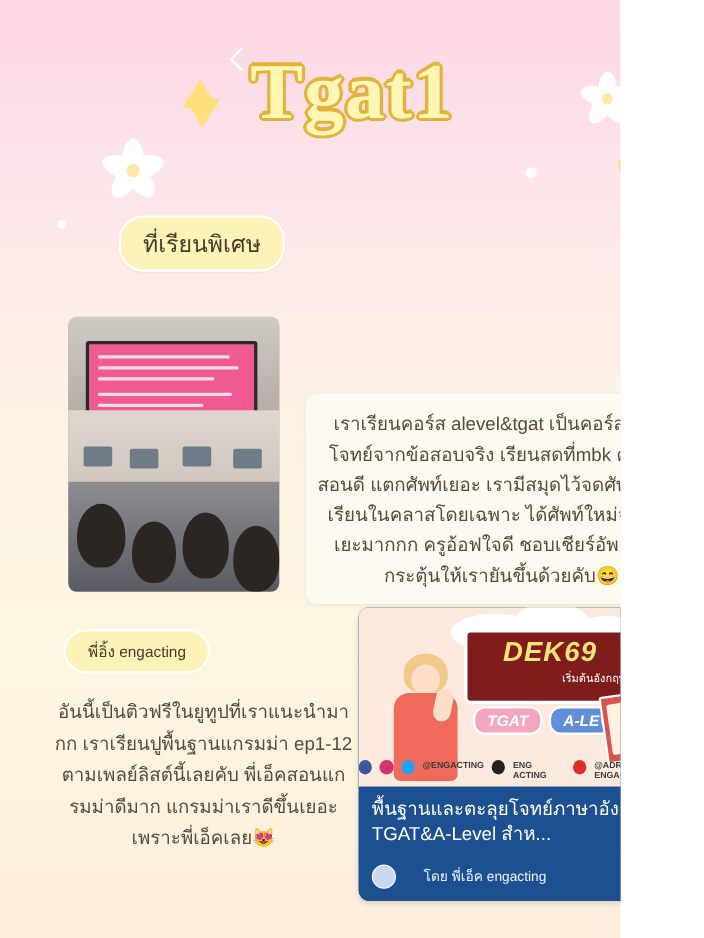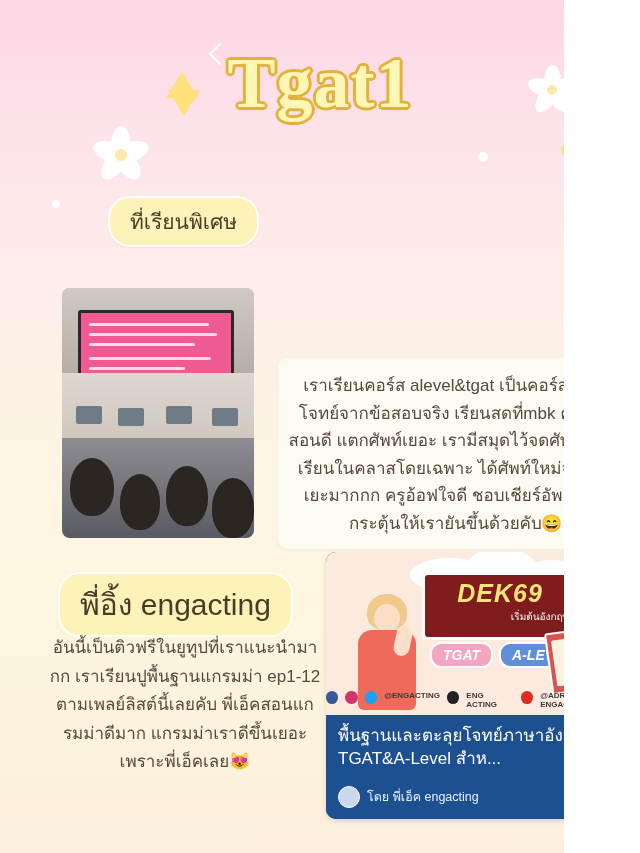--- a/index.html
+++ b/index.html
@@ -88,21 +88,21 @@
     top: 196px;
     background: #fdf3b9;
     border: 2px solid #ffffff;
     box-shadow: 0 1px 2px rgba(0,0,0,.05);
   }
   .pill-2 {
     left: 58px;
     top: 572px;
     background: #fdf3b9;
     border: 2px solid #ffffff;
-    font-size: 30px;
+    font-size: 14px;
   }
 
   .intro-text {
     position: absolute;
     left: 312px;
     top: 196px;
     width: 300px;
     font-size: 18.5px;
     line-height: 1.5;
     color: #57493c;
@@ -340,21 +340,21 @@
     padding: 10px 12px 6px 12px;
   }
   .thumb-title {
     color: #ffffff;
     font-size: 17px;
     line-height: 1.35;
   }
   .thumb-foot {
     display: flex;
     align-items: center;
-    gap: 7px;
+    gap: 25px;
     padding: 9px 12px 11px 12px;
     background: #1d5091;
   }
   .thumb-foot .ava {
     width: 20px; height: 20px;
     border-radius: 50%;
     background: #c9d8ee;
     border: 1px solid #fff;
   }
   .thumb-foot .by {

